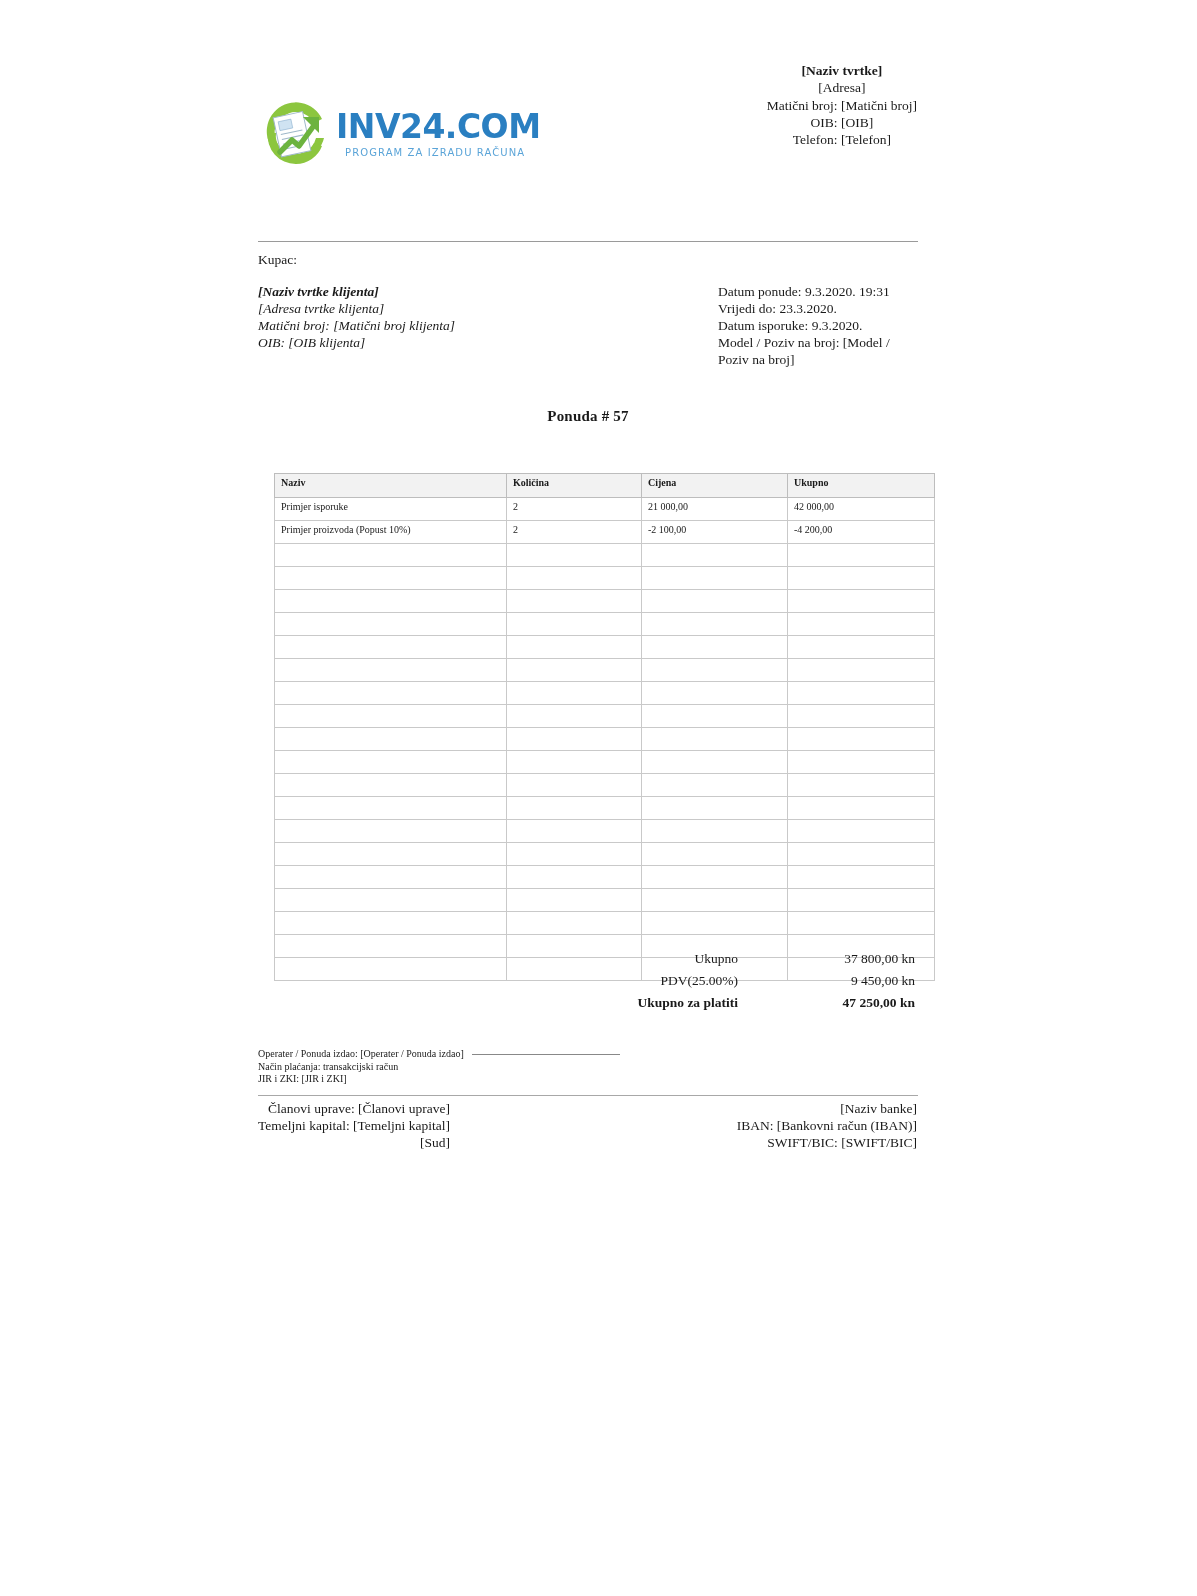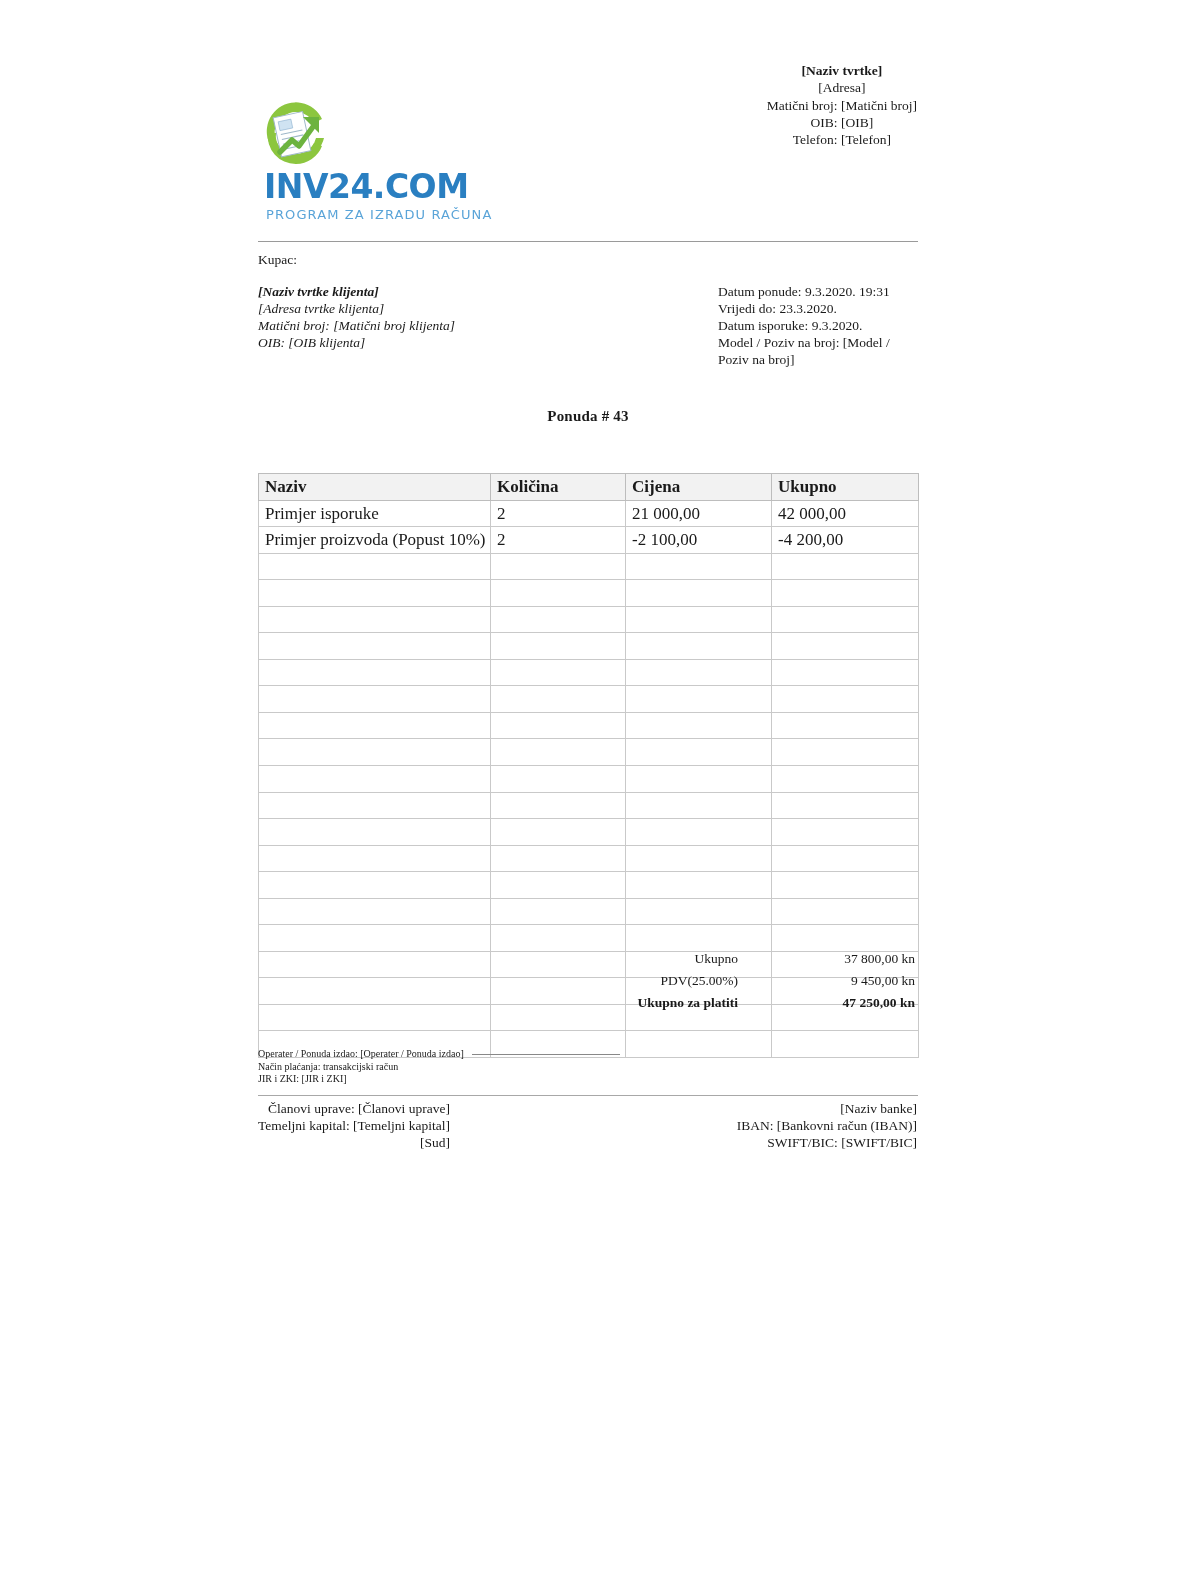--- a/index.html
+++ b/index.html
@@ -30,24 +30,23 @@
     position: absolute;
     left: 0;
     top: 62px;
     width: 660px;
     display: flex;
     justify-content: space-between;
     align-items: flex-start;
   }
   .logo-wrap {
     display: flex;
-    align-items: flex-start;
+    align-items: center;
     margin-top: 36px;
     margin-left: 2px;
-    flex-direction: column;
   }
   .logo-mark {
     width: 72px;
     height: 72px;
     position: relative;
     flex: 0 0 auto;
   }
   .logo-text {
     margin-left: 4px;
     line-height: 1;
@@ -55,26 +54,26 @@
   .logo-title {
     font-family: "DejaVu Sans", sans-serif;
     font-weight: bold;
     font-size: 33px;
     letter-spacing: -0.5px;
     color: #2a7fc1;
     display: block;
   }
   .logo-tagline {
     font-family: "DejaVu Sans", sans-serif;
-    font-size: 13px;
+    font-size: 10px;
     letter-spacing: 1.1px;
     color: #5aa4d8;
     display: block;
     margin-top: 5px;
-    margin-left: 2px;
+    margin-left: 9px;
   }
   .company-block {
     text-align: center;
     font-size: 13.5px;
     line-height: 1.28;
     padding-right: 1px;
   }
   .company-block .cname { font-weight: bold; }
 
   
@@ -118,26 +117,26 @@
     width: 660px;
     text-align: center;
     font-size: 15px;
     font-weight: bold;
     letter-spacing: 0.2px;
   }
 
   
   .items-table {
     position: absolute;
-    left: 0;
+    left: 16px;
     top: 473px;
     width: 660px;
     border-collapse: collapse;
     table-layout: fixed;
-    font-size: 17px;
+    font-size: 10px;
   }
   .items-table col.c-naziv   { width: 232px; }
   .items-table col.c-kol     { width: 135px; }
   .items-table col.c-cijena  { width: 146px; }
   .items-table col.c-ukupno  { width: 147px; }
   .items-table th, .items-table td {
     border: 1px solid #c9c9c9;
     padding: 3px 5px 3px 6px;
     text-align: left;
     vertical-align: top;
@@ -267,21 +266,21 @@
       <div>OIB: [OIB klijenta]</div>
     </div>
 
     <div class="meta-block">
       <div>Datum ponude: 9.3.2020. 19:31</div>
       <div>Vrijedi do: 23.3.2020.</div>
       <div>Datum isporuke: 9.3.2020.</div>
       <div>Model / Poziv na broj: [Model / Poziv na broj]</div>
     </div>
 
-    <div class="doc-title">Ponuda # 43</div>
+    <div class="doc-title">Ponuda # 57</div>
 
     <table class="items-table">
       <colgroup>
         <col class="c-naziv">
           <col class="c-kol">
           <col class="c-cijena">
           <col class="c-ukupno">
       </colgroup>
       <thead>
         <tr>

